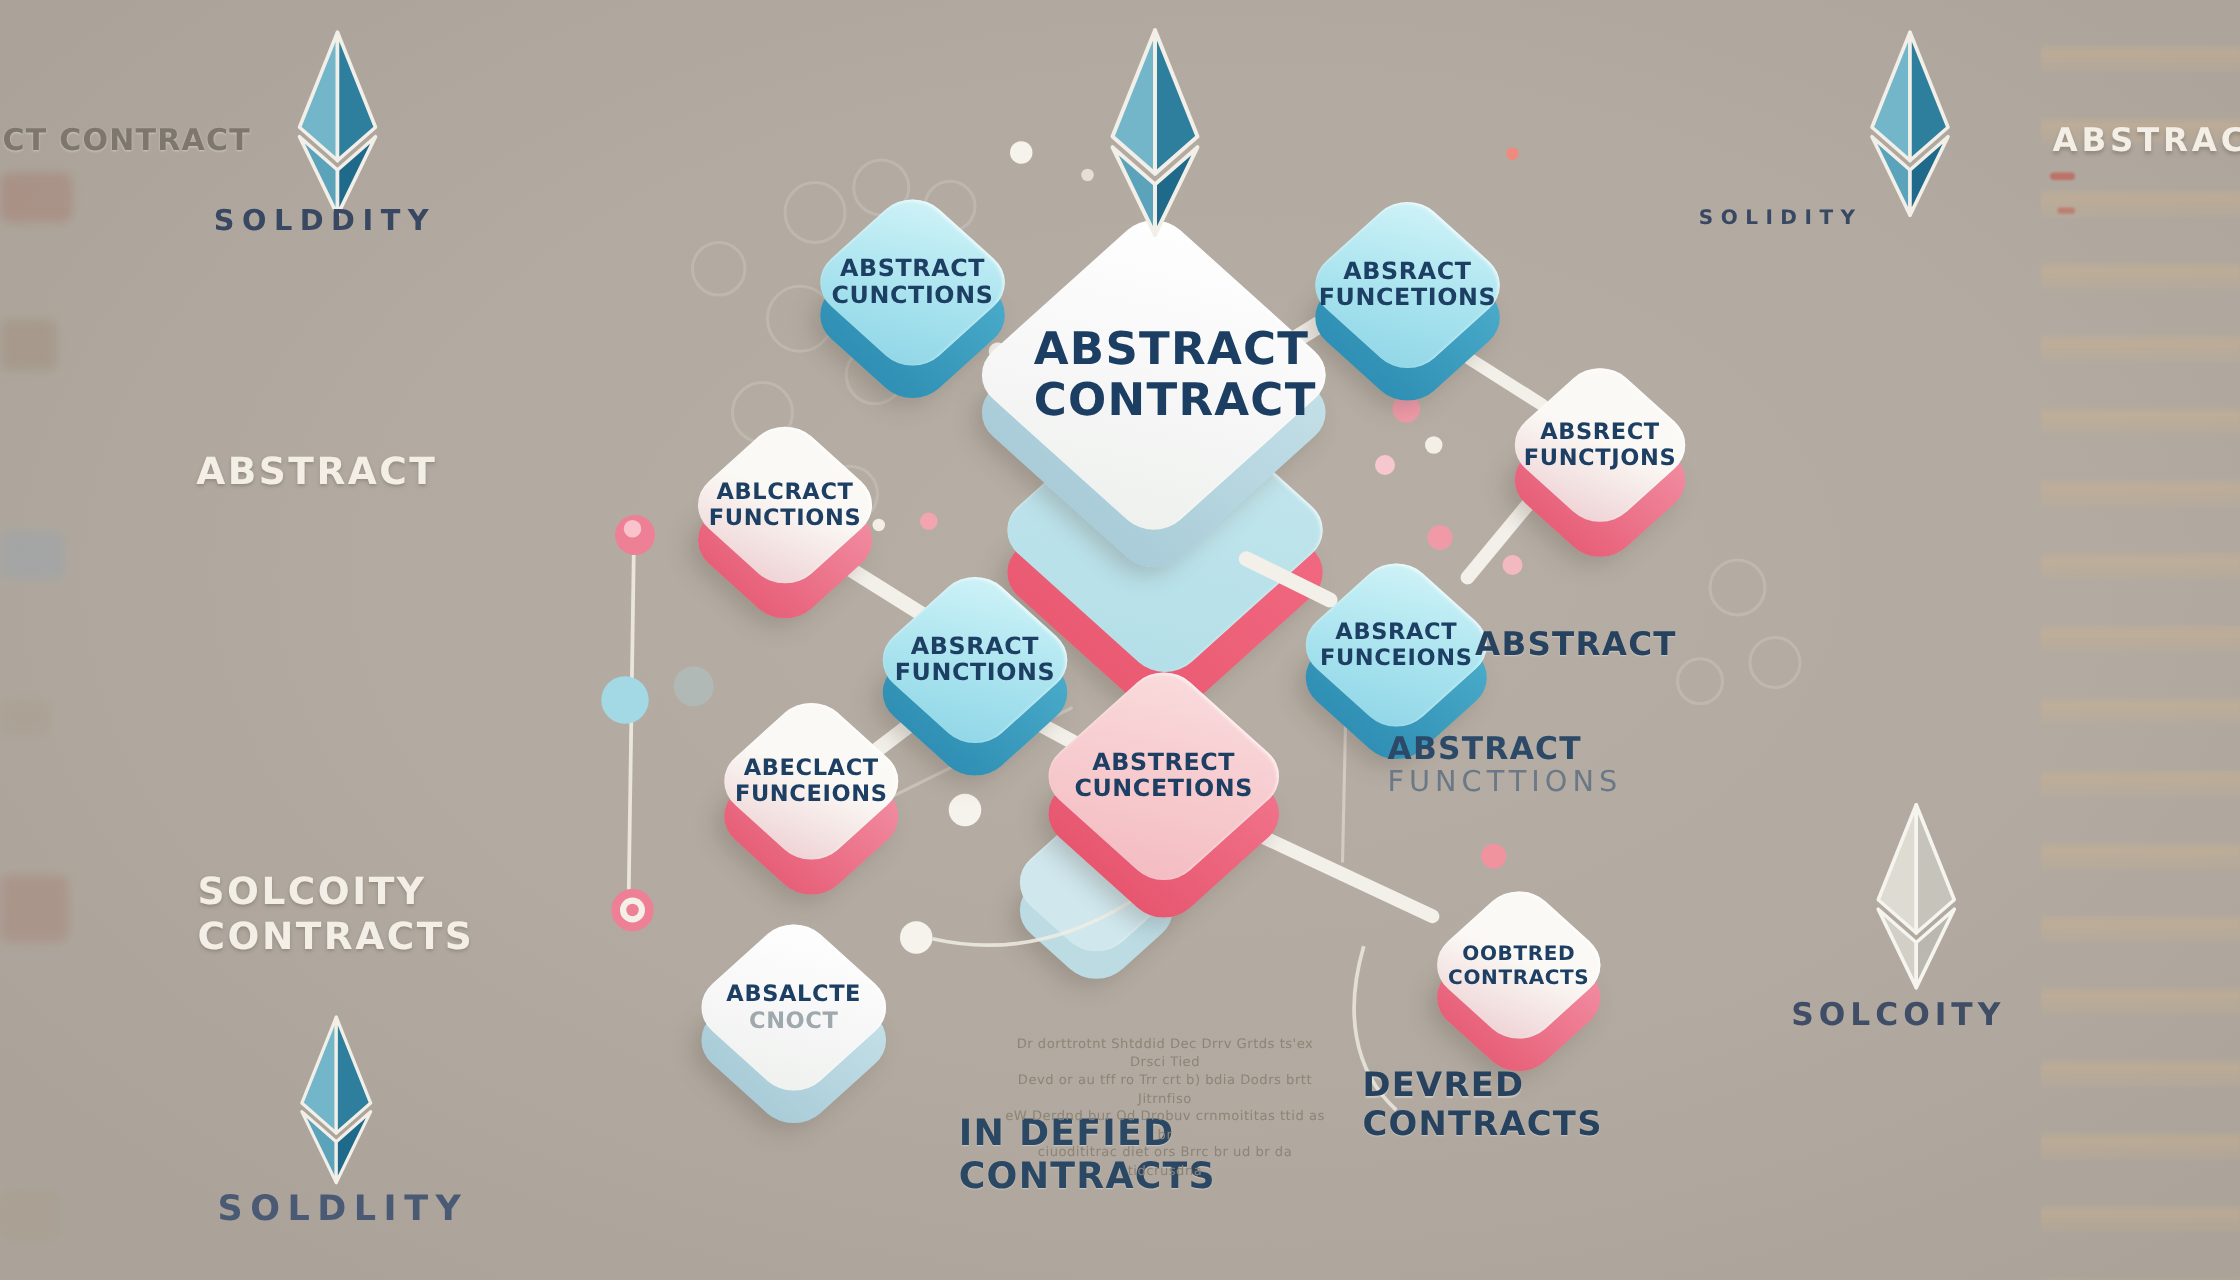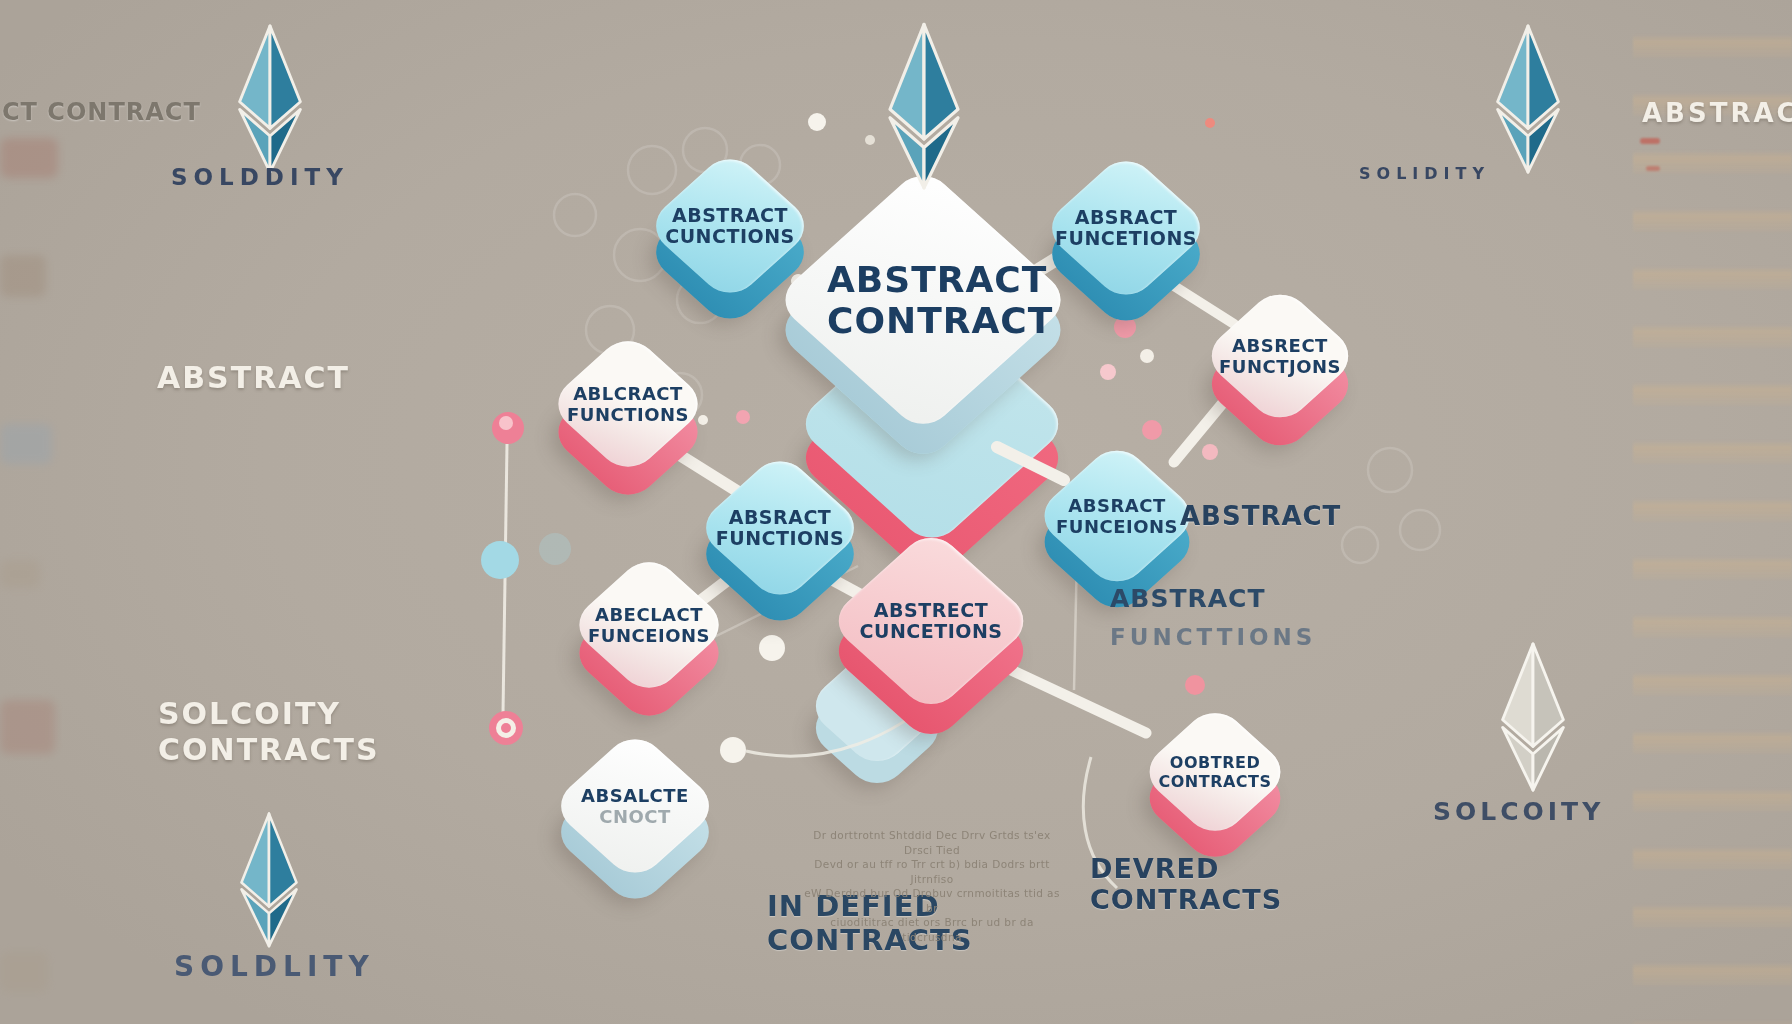--- a/index.html
+++ b/index.html
@@ -64,21 +64,21 @@
     color:#7d776d;font-weight:600;text-shadow:0 1px 2px rgba(255,255,255,.4)}
   #labSolTL{left:171px;top:164px;width:200px;font-size:23px;letter-spacing:6px}
   #labAbs1{left:157px;top:360px;width:260px;font-size:30px;line-height:36px;letter-spacing:2px}
   #labAbs2{left:158px;top:696px;width:260px;font-size:30px;line-height:36px;letter-spacing:2px}
   #labSolBL{left:174px;top:950px;width:200px;font-size:28px;letter-spacing:6px;color:#4a5a74}
   #labSolTR{left:1359px;top:164px;width:200px;font-size:16px;letter-spacing:6px}
   #labTRcorner{left:1642px;top:98px;width:220px;text-align:left;font-size:26px;letter-spacing:3px}
   #labAbsR{left:1180px;top:501px;width:210px;font-size:26px;letter-spacing:1px}
   #labAbsFnR{left:1110px;top:584px;width:220px}
   #labAbsFnR .r1{font-size:25px;letter-spacing:1px;color:#2c4a68;font-weight:700}
-  #labAbsFnR .r2{font-size:23px;letter-spacing:4px;color:#6b7886;font-weight:700;margin-top:11px}
+  #labAbsFnR .r2{font-size:23px;letter-spacing:4px;color:#6b7886;font-weight:400;margin-top:0}
   #labSolMR{left:1433px;top:797px;width:200px;font-size:25px;letter-spacing:4px;color:#3f4e66}
   #labDevred{left:1090px;top:853px;width:300px;font-size:27px;letter-spacing:1px}
   #labDerived{left:767px;top:889px;width:330px;font-size:29px;letter-spacing:1px;color:#2a4763}
   #finePrint{left:800px;top:828px;width:264px;text-align:center;z-index:6;
     color:#8d8477;font-size:10.5px;line-height:14.5px;letter-spacing:.4px}
 </style>
 </head>
 <body>
 
 <div id="canvas">

